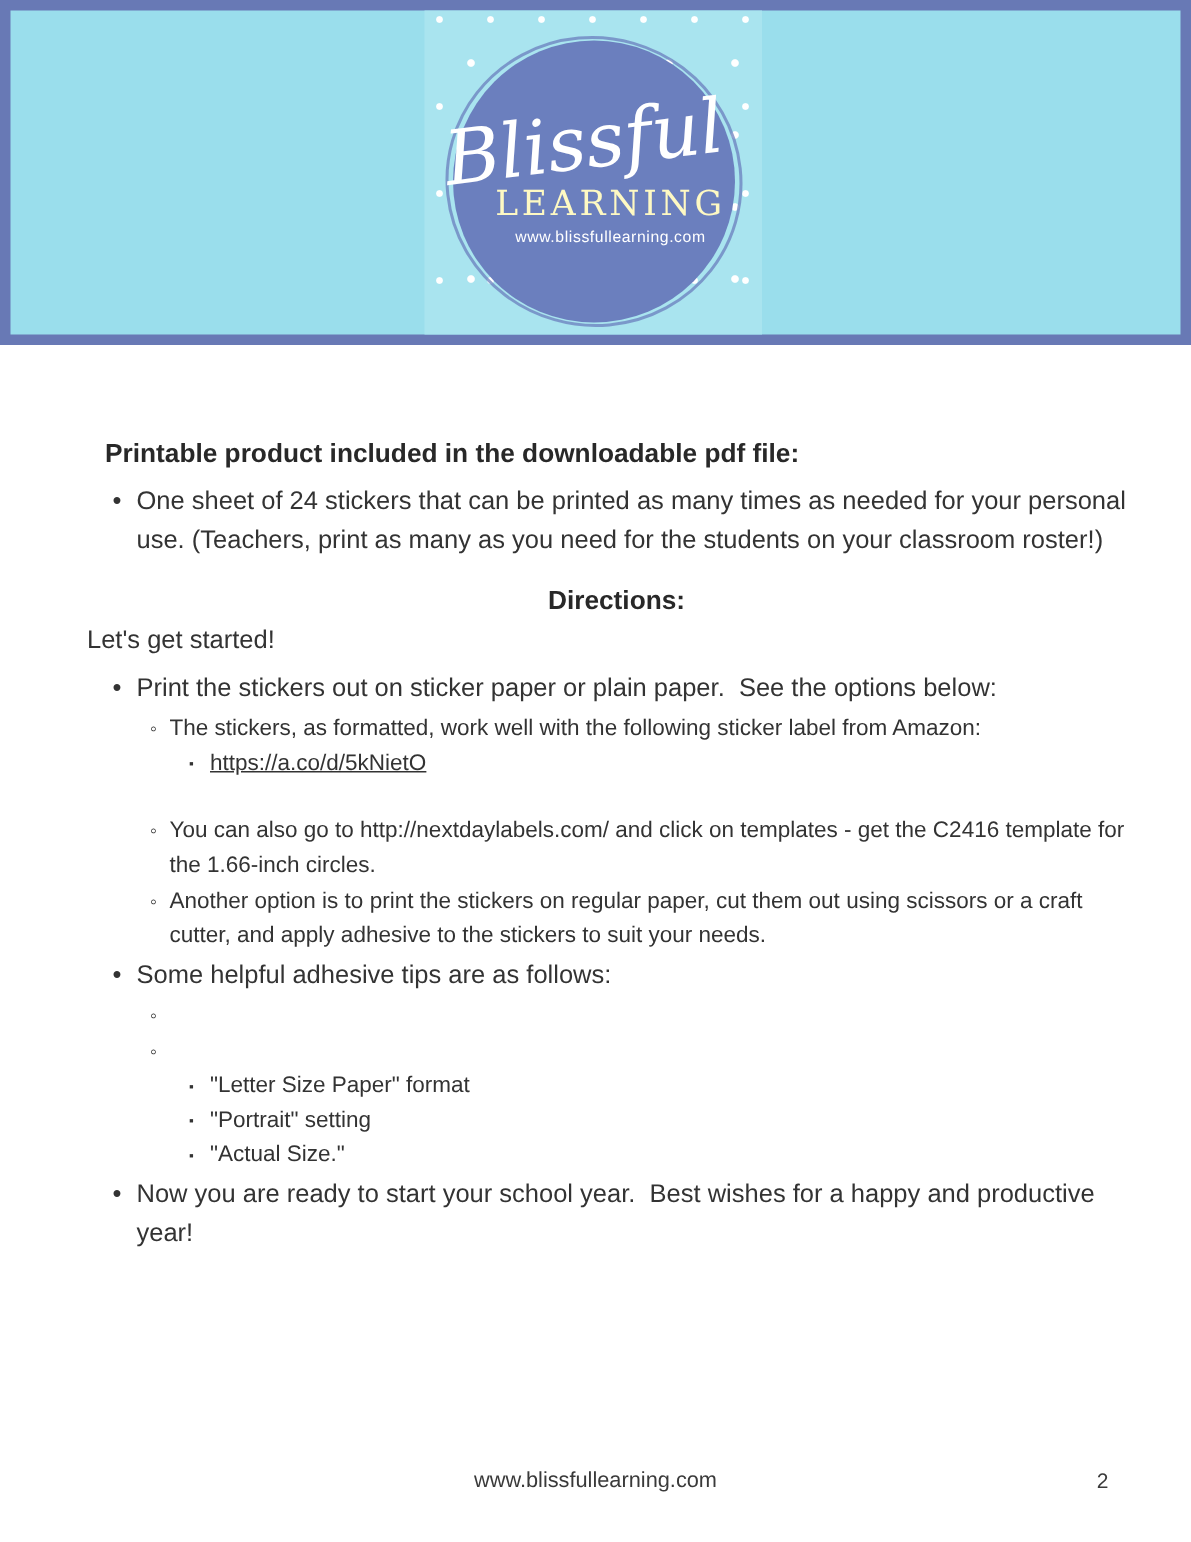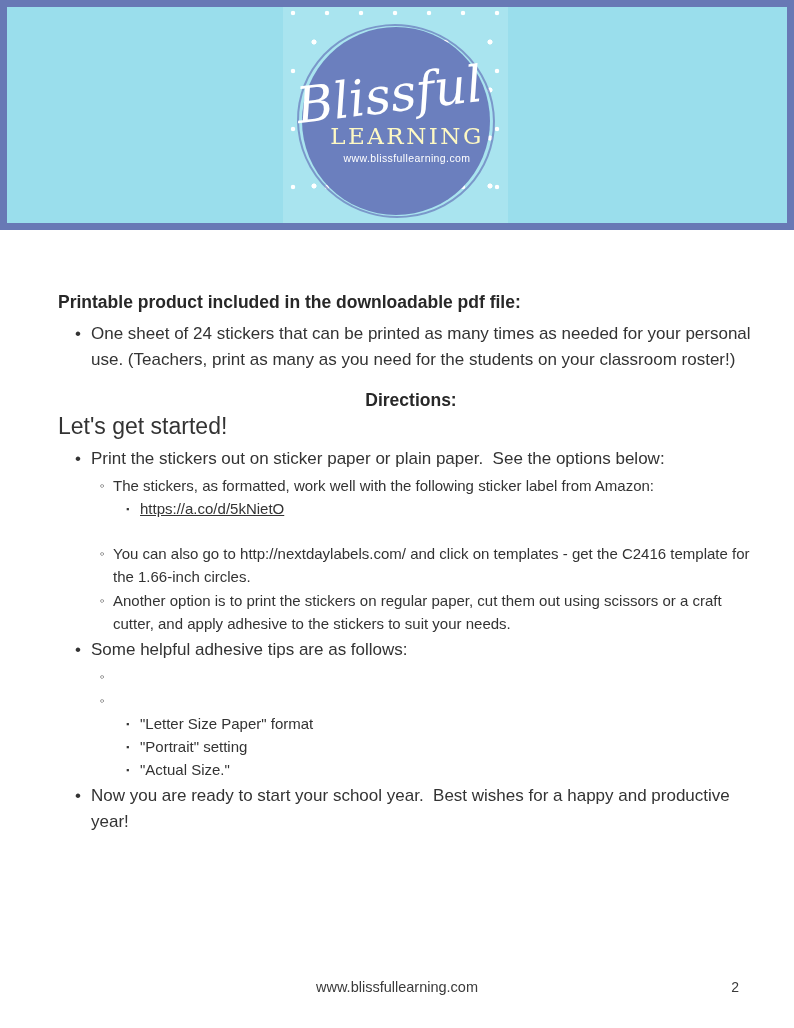--- a/index.html
+++ b/index.html
@@ -75,27 +75,27 @@
   }
 
   
   .content {
     position: absolute; top: 230px; left: 58px; width: 706px;
   }
   .section-heading {
     font-weight: bold;
     font-size: 17.5px; line-height: 24px;
     color: var(--heading);
-    margin: 0;
+    margin: 12px;
     white-space: pre-wrap;
   }
   #product-heading { margin-top: 60px; margin-bottom: 7px; }
   #directions-heading { margin-top: 15px; margin-bottom: 2px; text-align: center; }
   .lead {
-    font-size: 23px; line-height: 25px;
+    font-size: 17px; line-height: 25px;
     margin: 2px 0 7px 0;
     white-space: pre-wrap;
   }
   .row { display: flex; align-items: flex-start; }
   .row .txt { white-space: pre-wrap; }
   .l1 { padding-left: 17px; font-size: 17px; line-height: 26px; margin: 2px 0; }
   .l1 .mk { width: 16px; flex: 0 0 16px; font-size: 17px; }
   .l1 .txt { max-width: 662px; }
   .l2 { padding-left: 42px; font-size: 15px; line-height: 23px; margin: 1px 0; }
   .l2 .mk { width: 13px; flex: 0 0 13px; font-size: 13px; }

